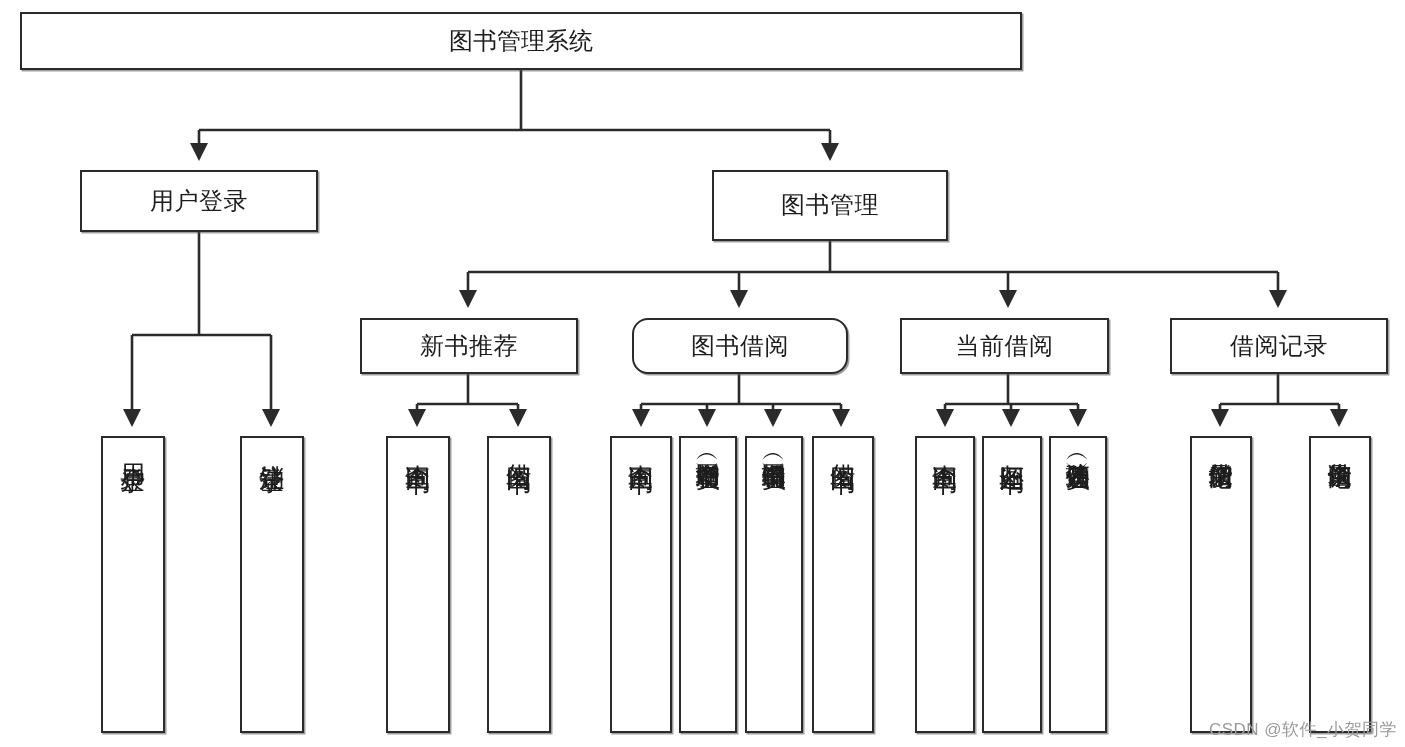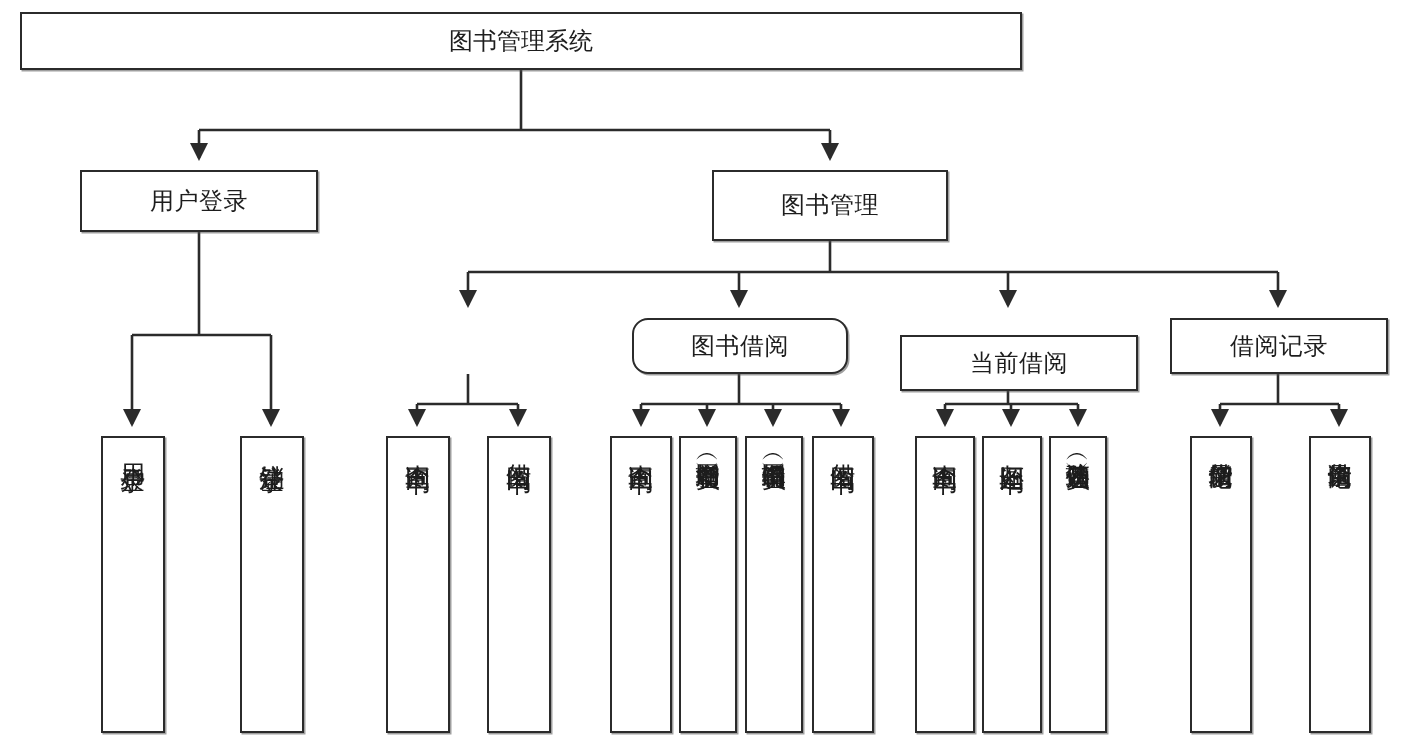--- a/index.html
+++ b/index.html
@@ -136,24 +136,27 @@
     <span class="lbl">图书管理系统</span>
   </div>
 
   <div class="node horiz" style="left:80px; top:170px; width:238px; height:62px;">
     <span class="lbl">用户登录</span>
   </div>
   <div class="node horiz" style="left:712px; top:170px; width:236px; height:71px;">
     <span class="lbl">图书管理</span>
   </div>
 
+  <div class="node horiz" style="left:360px; top:318px; width:218px; height:56px;">
+    <span class="lbl">新书推荐</span>
+  </div>
   <div class="node horiz" style="left:632px; top:318px; width:216px; height:56px;border-radius:16px;">
     <span class="lbl">图书借阅</span>
   </div>
-  <div class="node horiz" style="left:900px; top:335px; width:238px; height:56px;">
+  <div class="node horiz" style="left:900px; top:318px; width:209px; height:56px;">
     <span class="lbl">当前借阅</span>
   </div>
   <div class="node horiz" style="left:1170px; top:318px; width:218px; height:56px;">
     <span class="lbl">借阅记录</span>
   </div>
 
   <div class="node leaf" style="left:101px; top:436px; width:64px; height:297px;">
     <span class="lbl">用户登录</span>
   </div>
   <div class="node leaf" style="left:240px; top:436px; width:64px; height:297px;">
@@ -190,14 +193,15 @@
     <span class="lbl">确认归还（管理员）</span>
   </div>
 
   <div class="node leaf tall" style="left:1190px; top:436px; width:62px; height:297px;">
     <span class="lbl">新增借阅记录</span>
   </div>
   <div class="node leaf tall" style="left:1309px; top:436px; width:62px; height:297px;">
     <span class="lbl">查询借阅记录</span>
   </div>
 
+  <div id="watermark">CSDN @软件_小贺同学</div>
 
 </div>
 
 </body></html>

